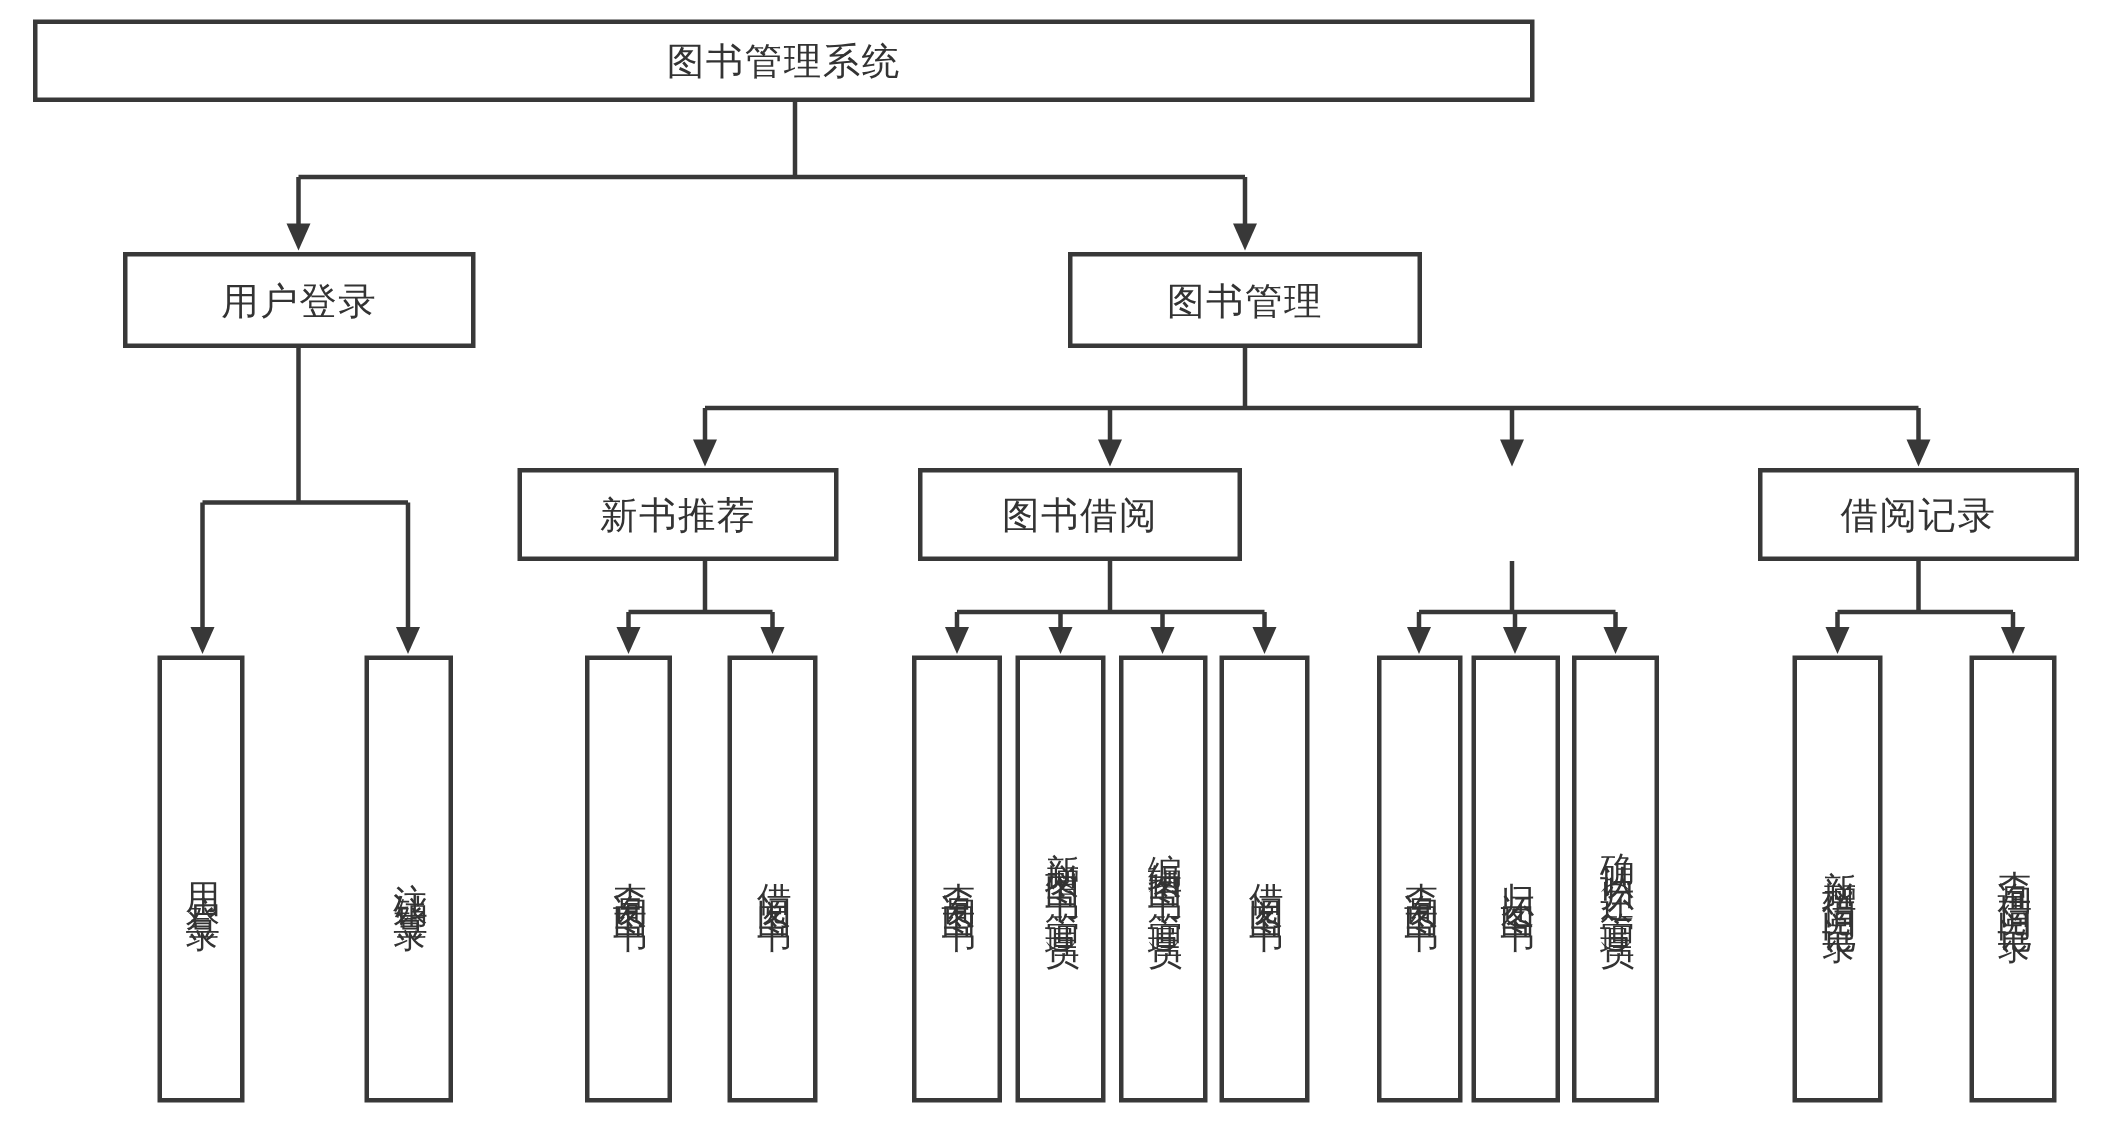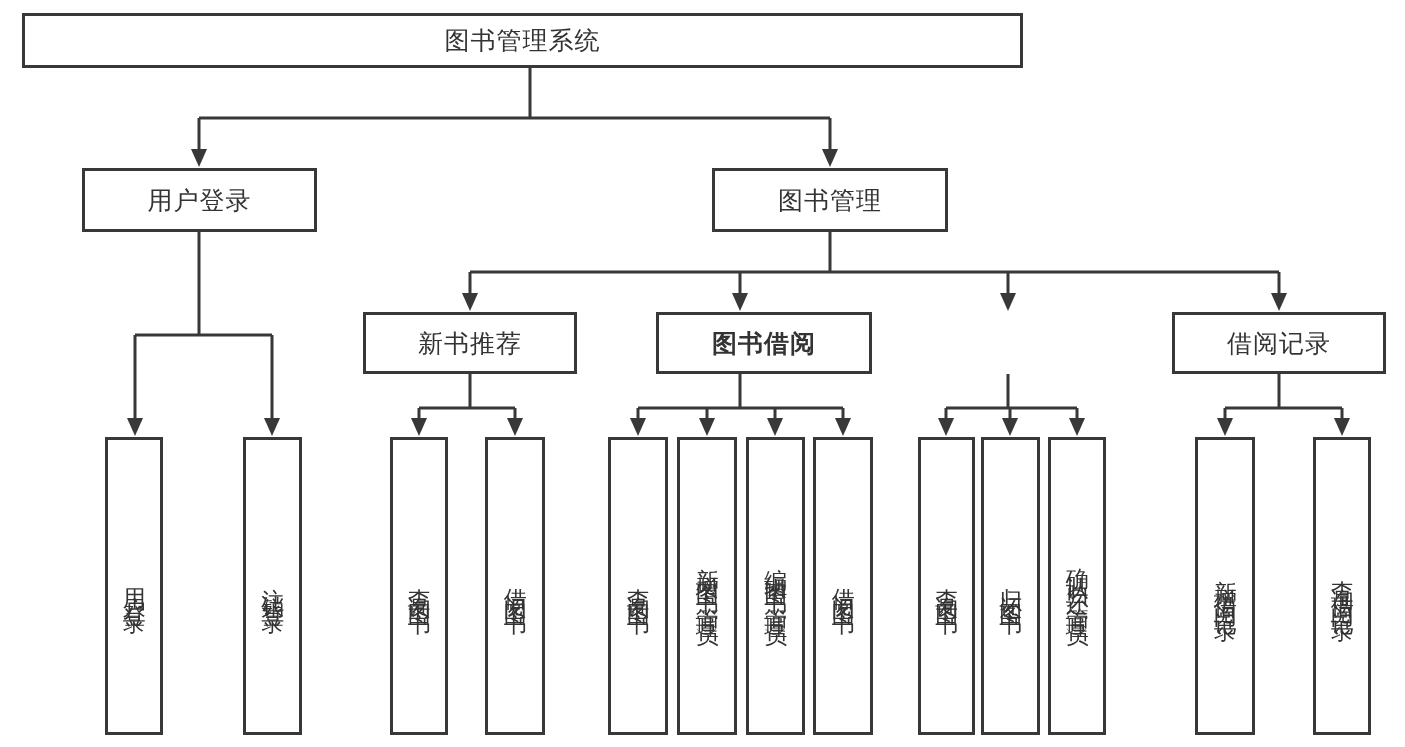--- a/index.html
+++ b/index.html
@@ -26,22 +26,22 @@
     align-items: center;
     justify-content: center;
     color: #333333;
     z-index: 2;
   }
   .node.h { font-size: 25px; letter-spacing: 1px; }
   .node.root { left: 22px; top: 13px; width: 1001px; height: 55px; }
   .node.l2a { left: 82px;  top: 168px; width: 235px; height: 64px; }
   .node.l2b { left: 712px; top: 168px; width: 236px; height: 64px; }
   .node.l3  { top: 312px; height: 62px; }
-  .node.l3a { left: 363px;  width: 214px; }
-  .node.l3b { left: 656px;  width: 216px; font-weight: bold; }
+  .node.l3a { left: 345px;  width: 214px; }
+  .node.l3b { left: 612px;  width: 216px; }
   .node.l3c { left: 902px;  width: 213px; }
   .node.l3d { left: 1172px; width: 214px; }
   .leaf {
     position: absolute;
     box-sizing: border-box;
     top: 437px;
     height: 298px;
     border: 3px solid #383838;
     background: #ffffff;
     display: flex;

